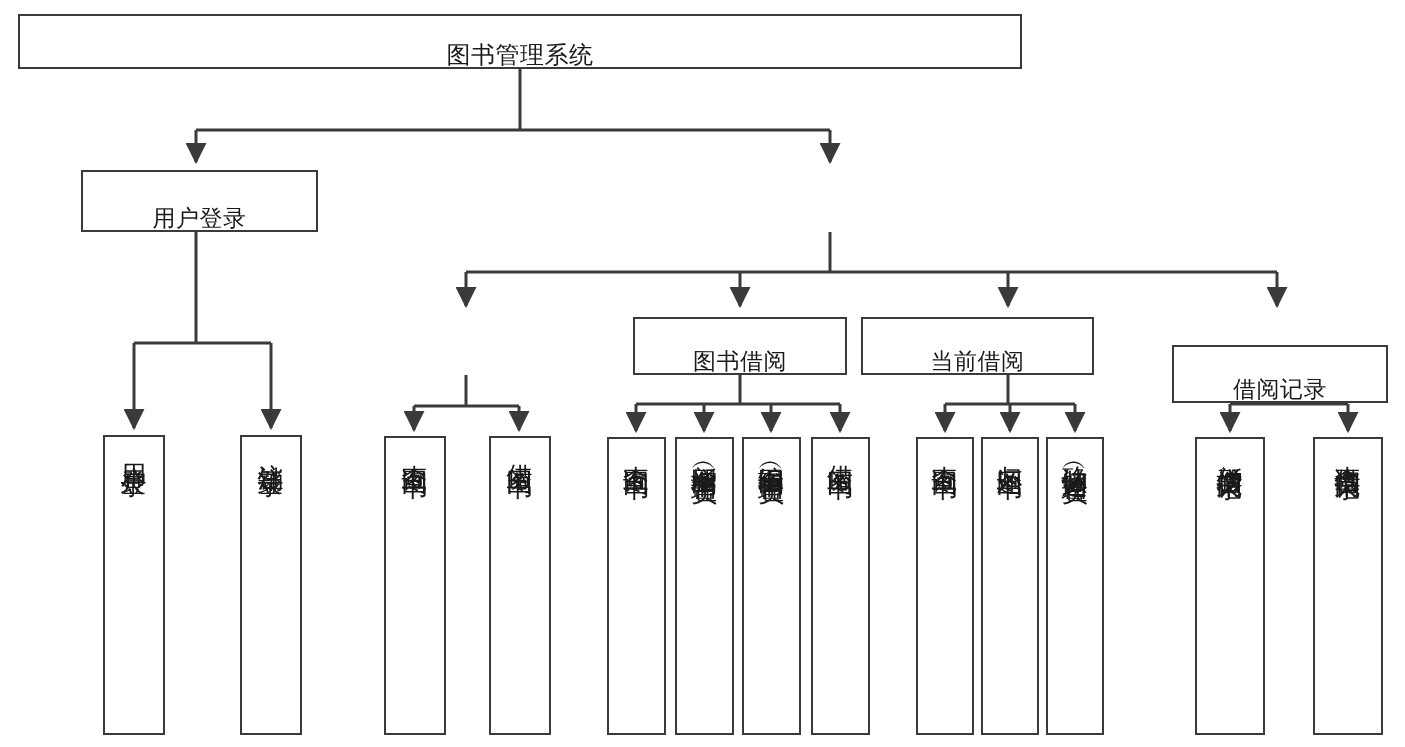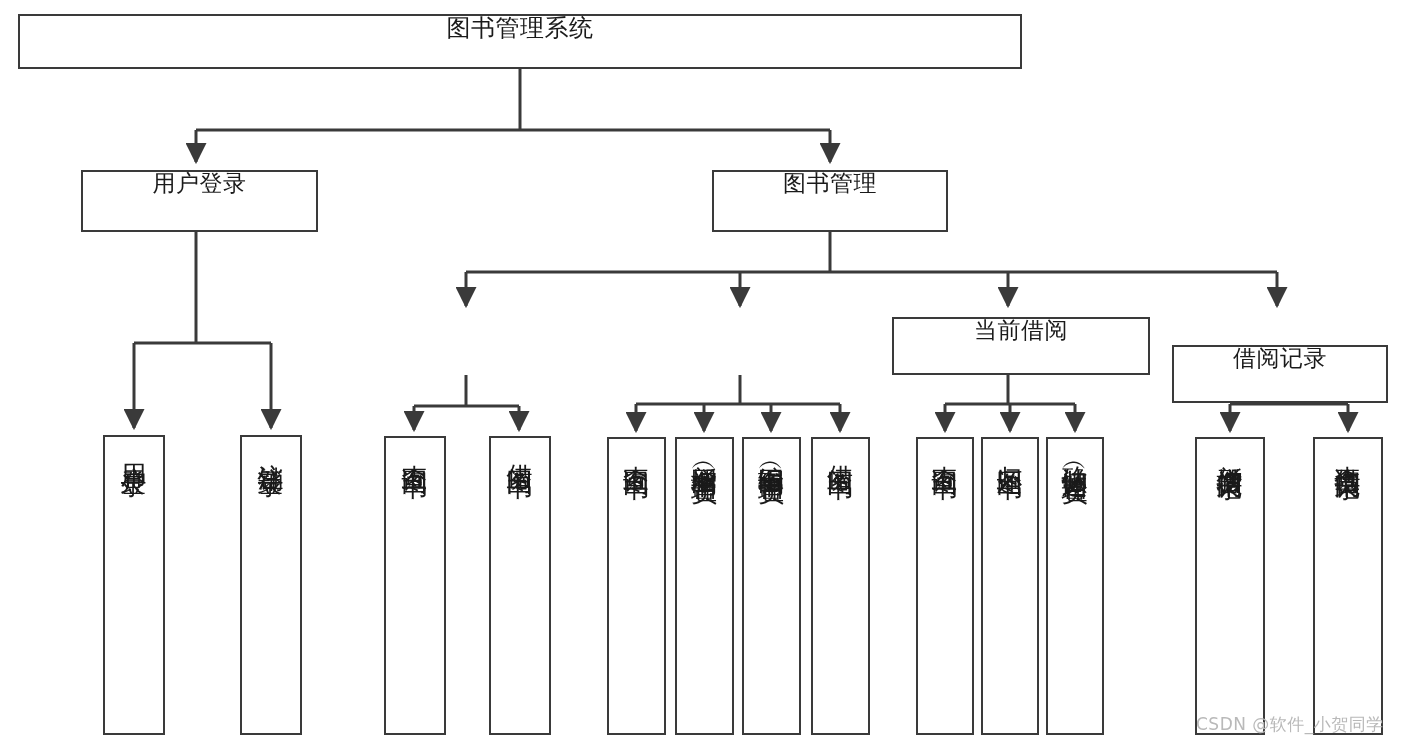--- a/index.html
+++ b/index.html
@@ -23,21 +23,21 @@
     width: 1405px;
     height: 747px;
     pointer-events: none;
   }
   .node {
     position: absolute;
     box-sizing: border-box;
     background: #ffffff;
     border: 2px solid #3a3a3a;
     display: flex;
-    align-items: flex-start;
+    align-items: flex-end;
     justify-content: center;
     color: #1a1a1a;
   }
   .node .label {
     display: block;
     line-height: 1.02;
     text-align: center;
     white-space: nowrap;
   }
   
@@ -129,25 +129,25 @@
     </g>
   </svg>
 
   <div class="node horiz" id="node-root" style="left:18px; top:14px; width:1004px; height:55px;">
     <span class="label">图书管理系统</span>
   </div>
 
   <div class="node horiz" style="left:81px; top:170px; width:237px; height:62px;">
     <span class="label">用户登录</span>
   </div>
-  <div class="node horiz" style="left:712px; top:170px; width:236px; height:62px;">
-    <span class="label">图书管理</span>
+
+  <div class="node horiz" style="left:633px; top:317px; width:214px; height:58px;">
+    <span class="label">图书借阅</span>
   </div>
-
-  <div class="node horiz" style="left:892px; top:317px; width:258px; height:58px;">
+  <div class="node horiz" style="left:861px; top:317px; width:233px; height:58px;">
     <span class="label">当前借阅</span>
   </div>
   <div class="node horiz" style="left:1172px; top:317px; width:216px; height:58px;margin-top:28px;">
     <span class="label">借阅记录</span>
   </div>
 
   <div class="node vert" style="left:103px; top:435px; width:62px; height:300px;">
     <span class="label">用户登录</span>
   </div>
   <div class="node vert" style="left:240px; top:435px; width:62px; height:300px;">
@@ -184,15 +184,14 @@
     <span class="label">确认归还（管理员）</span>
   </div>
 
   <div class="node vert leaf-tall" style="left:1195px; top:437px; width:70px; height:298px;">
     <span class="label">新增借阅记录</span>
   </div>
   <div class="node vert leaf-tall" style="left:1313px; top:437px; width:70px; height:298px;">
     <span class="label">查询借阅记录</span>
   </div>
 
-  <div id="watermark">CSDN @软件_小贺同学</div>
 
 </div>
 
 </body></html>

